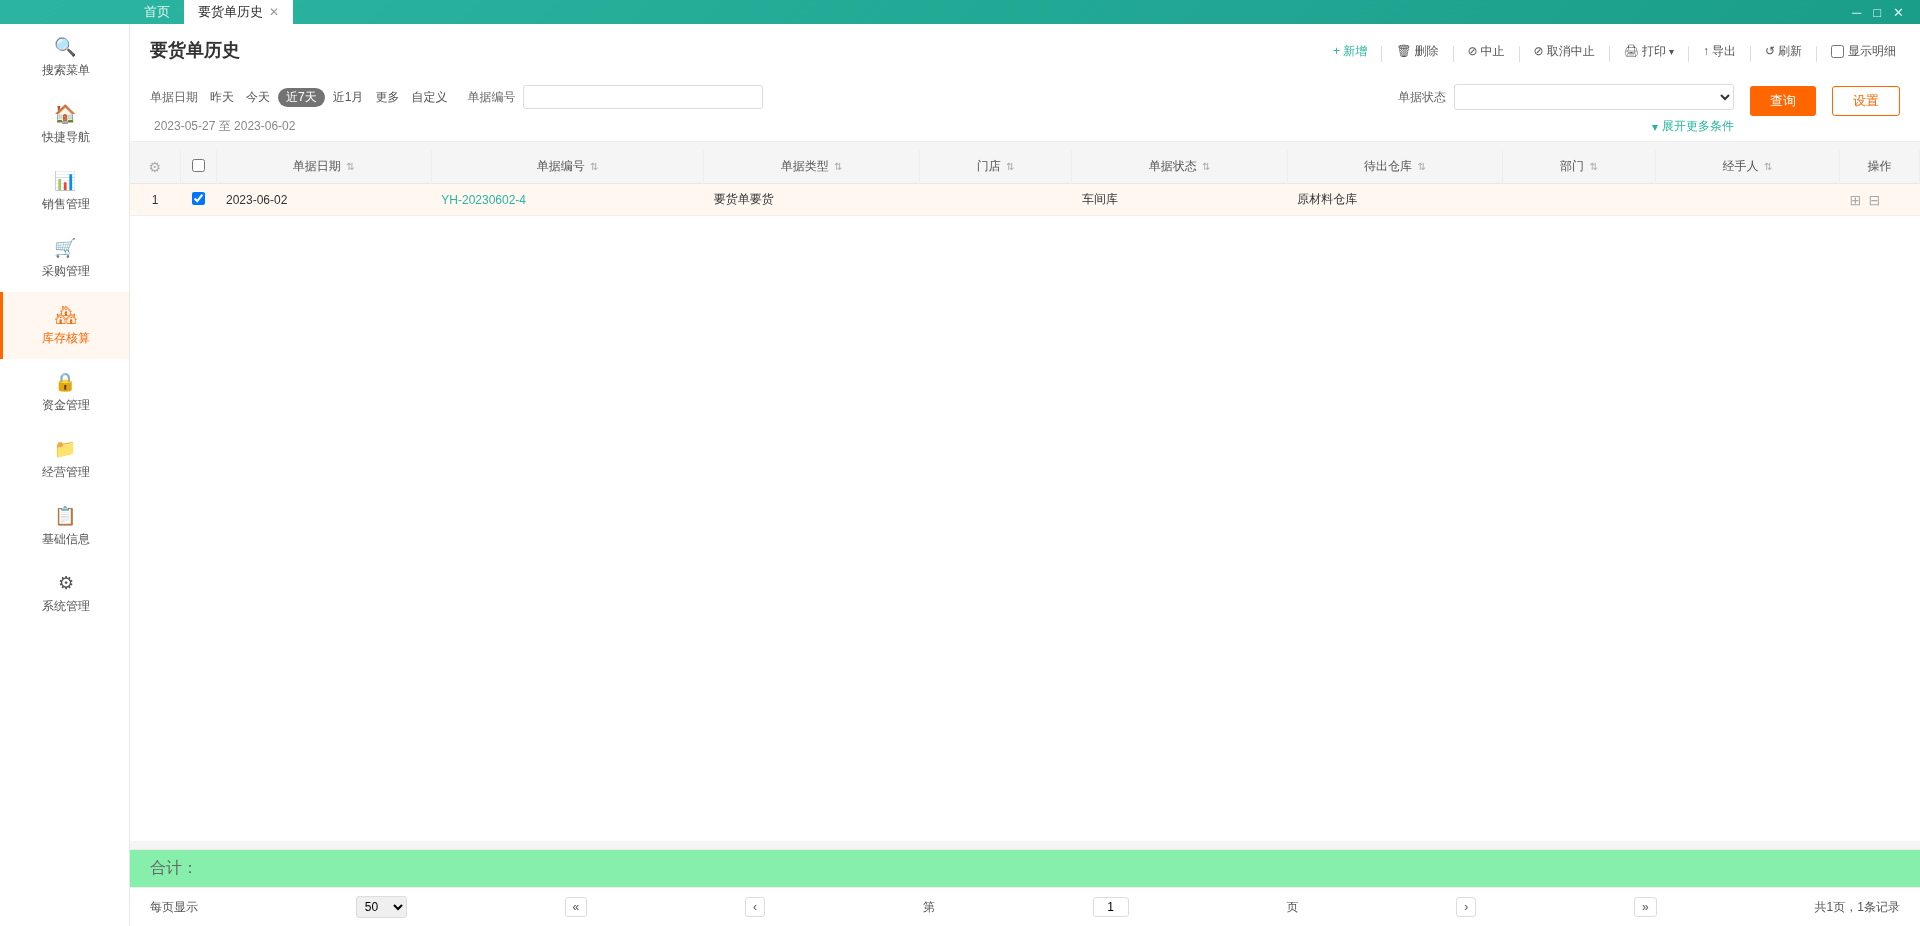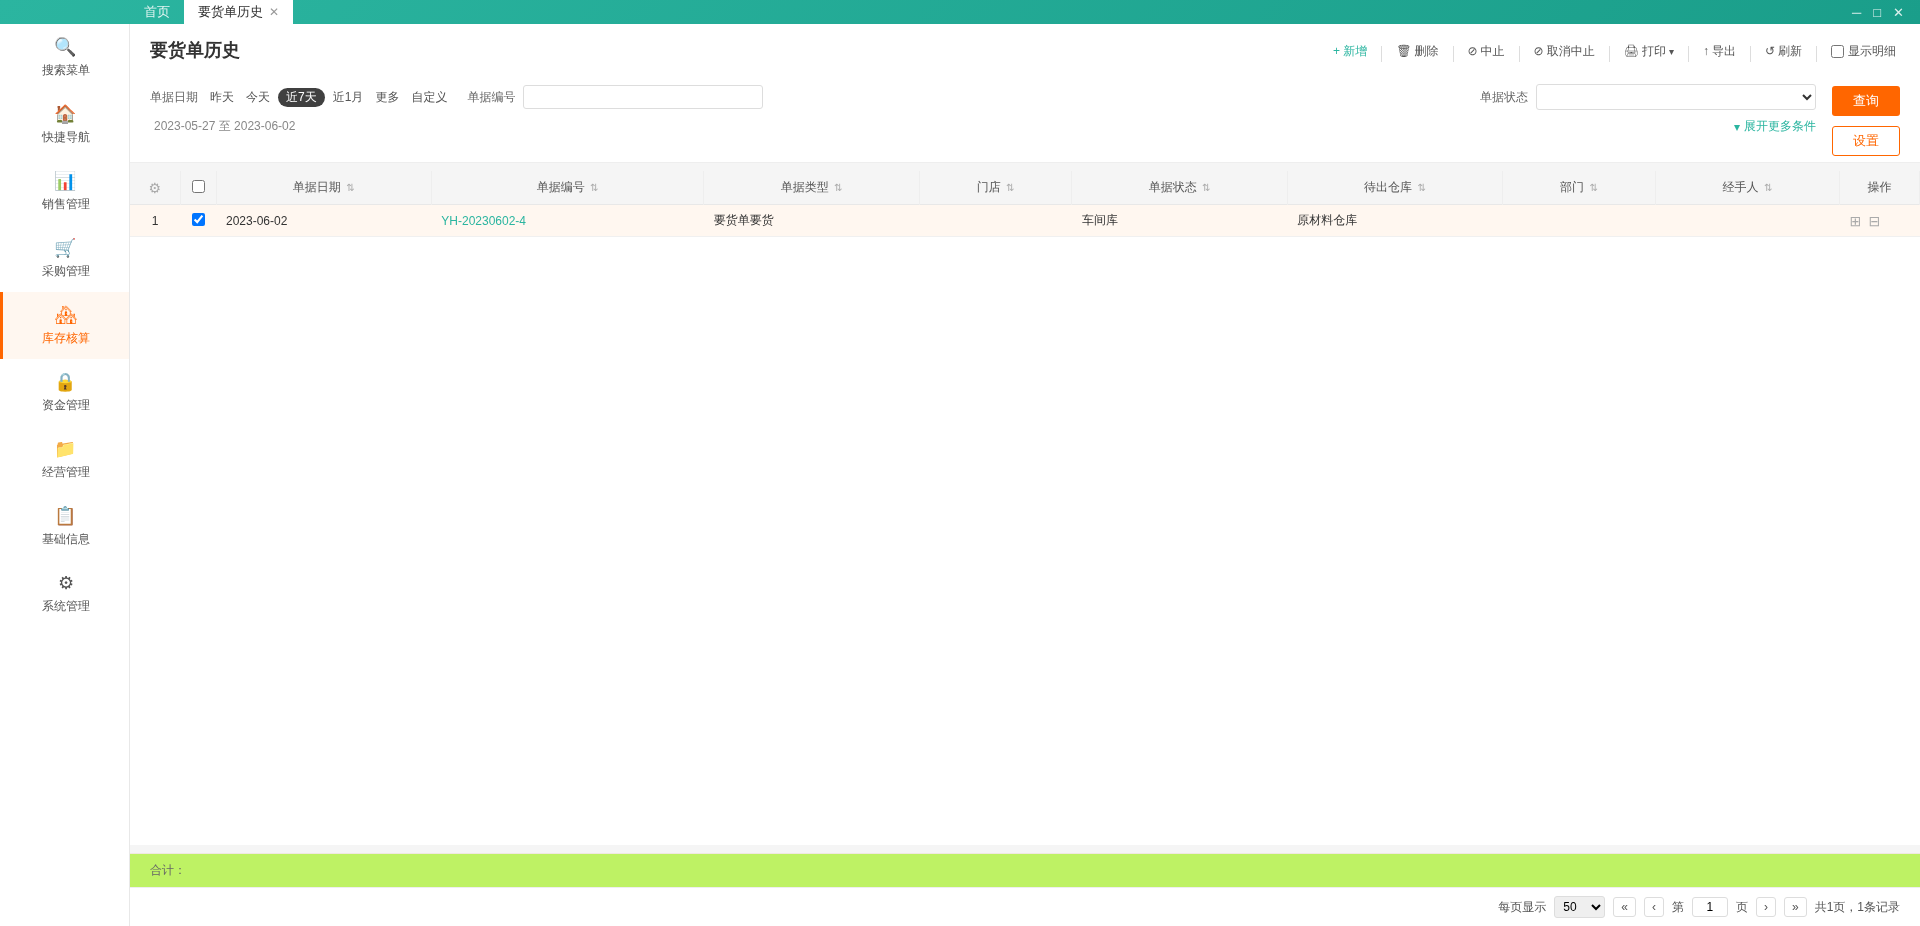--- a/index.html
+++ b/index.html
@@ -147,21 +147,21 @@
     }
     .filter-label { color: #666; font-size: 12px; white-space: nowrap; }
     .filter-date-btns { display: flex; gap: 4px; }
     .date-btn {
       font-size: 12px;
       color: #555;
       cursor: pointer;
       padding: 1px 4px;
     }
     .date-btn.active {
-      background: #404040;
+      background: #737373;
       color: #fff;
       border-radius: 10px;
       padding: 1px 8px;
     }
     .filter-input {
       border: 1px solid #ddd;
       border-radius: 3px;
       padding: 4px 8px;
       font-size: 12px;
       width: 200px;
@@ -203,22 +203,21 @@
       color: #f60;
       border: 1px solid #f60;
       border-radius: 3px;
       padding: 5px 20px;
       font-size: 13px;
       cursor: pointer;
       font-family: inherit;
     }
     .btn-group-right {
       display: flex;
-      flex-direction: column;
-      gap: 10px;
+      gap: 16px;
       margin-left: auto;
     }
 
     
     .table-container {
       flex: 1;
       overflow: auto;
       background: #fff;
       margin: 8px 0;
     }
@@ -249,35 +248,35 @@
       white-space: nowrap;
     }
     .link-text { color: #2bb5a0; cursor: pointer; text-decoration: none; }
     .col-seq { width: 50px; text-align: center; }
     .col-check { width: 36px; text-align: center; }
     .col-ops { width: 80px; }
     .op-icon { color: #aaa; cursor: pointer; font-size: 14px; }
 
     
     .table-footer {
-      background: #bef264;
+      background: #86efac;
       border-top: 1px solid #f0e8e0;
       padding: 8px 20px;
-      font-size: 12px;
+      font-size: 16px;
       color: #666;
     }
 
     
     .pagination {
       background: #fff;
       border-top: 1px solid #eee;
       padding: 8px 20px;
       display: flex;
       align-items: center;
-      justify-content: flex-end;
+      justify-content: space-between;
       gap: 8px;
       font-size: 12px;
       color: #555;
     }
     .page-size-select {
       border: 1px solid #ddd;
       border-radius: 3px;
       padding: 2px 4px;
       font-size: 12px;
       outline: none;

